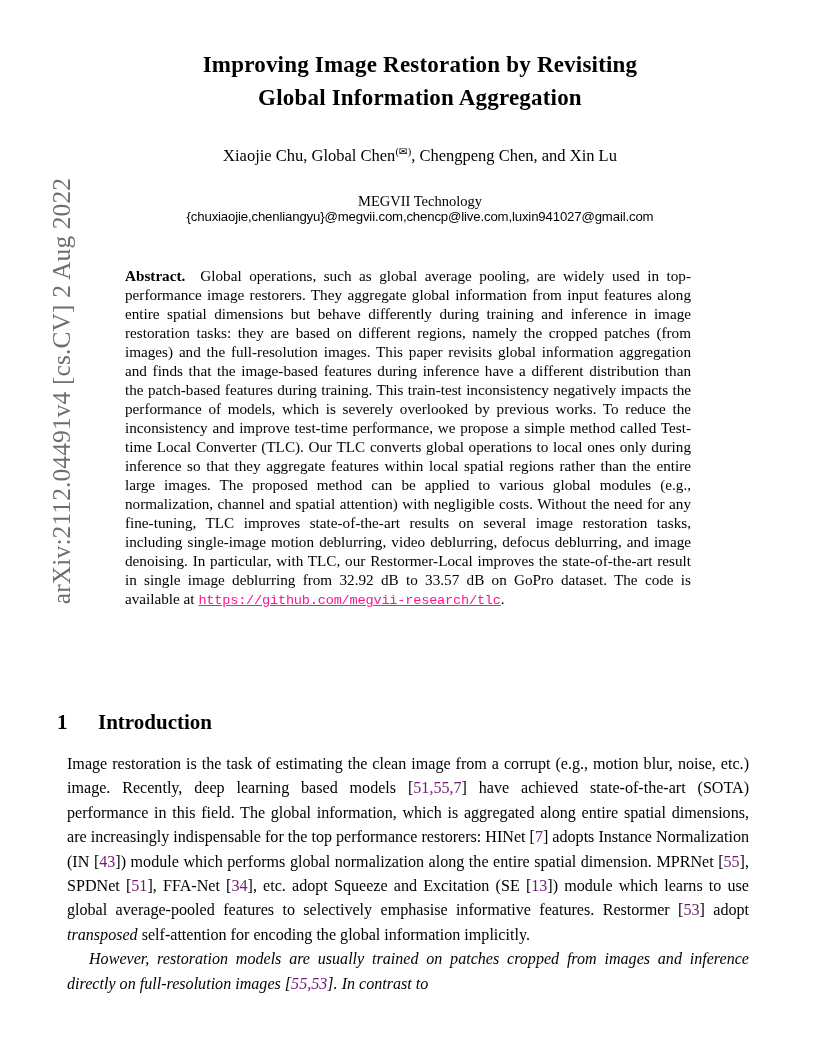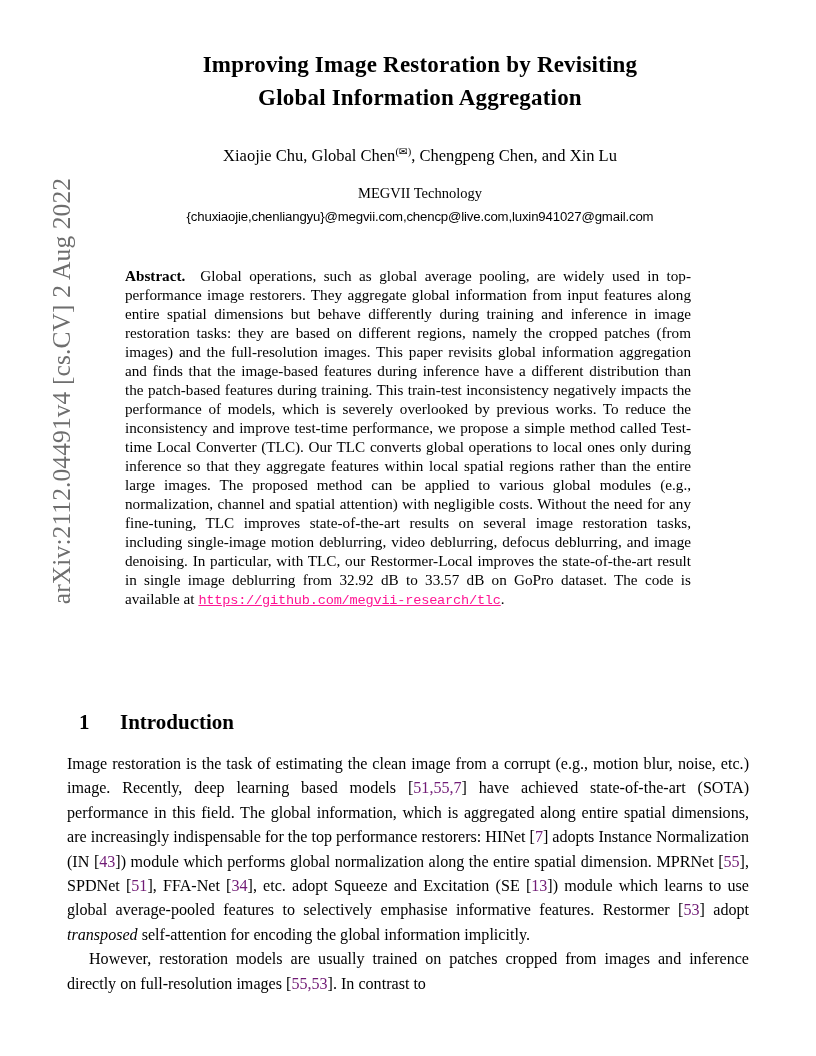--- a/index.html
+++ b/index.html
@@ -62,21 +62,21 @@
   .authors sup {
     font-size: 10.5px;
     vertical-align: super;
     line-height: 0;
   }
 
   
   .affiliation {
     position: absolute;
     left: 96px;
-    top: 184px;
+    top: 192px;
     width: 648px;
     text-align: center;
     font-size: 14.5px;
     line-height: 19px;
   }
   .emails {
     position: absolute;
     left: 40px;
     top: 207px;
     width: 760px;
@@ -105,21 +105,21 @@
   .url-link {
     font-family: "Liberation Mono", "DejaVu Sans Mono", monospace;
     font-size: 13.6px;
     color: #ff1493;
     letter-spacing: -0.2px;
   }
 
   
   .section-heading {
     position: absolute;
-    left: 79px;
+    left: 57px;
     top: 709px;
     width: 682px;
     font-weight: bold;
     font-size: 21px;
     line-height: 27px;
   }
   .section-heading .num {
     display: inline-block;
     min-width: 41px;
   }
@@ -133,20 +133,21 @@
     font-size: 16.1px;
     line-height: 24.4px;
     text-align: justify;
     text-justify: inter-word;
   }
   .body-text p {
     margin: 0;
   }
   .body-text p.indent {
     text-indent: 22px;
+    font-style: italic;
   }
   .cite {
     color: #701a75;
   }
   .it {
     font-style: italic;
   }
 </style>
 </head>
 <body>

